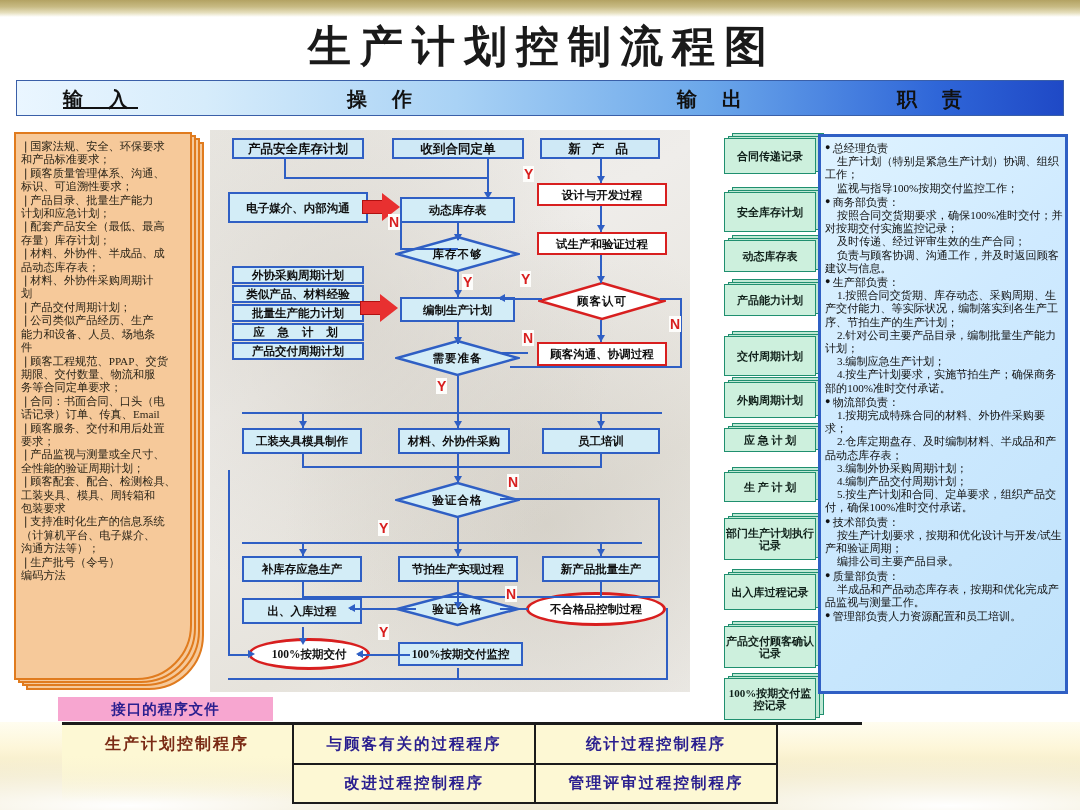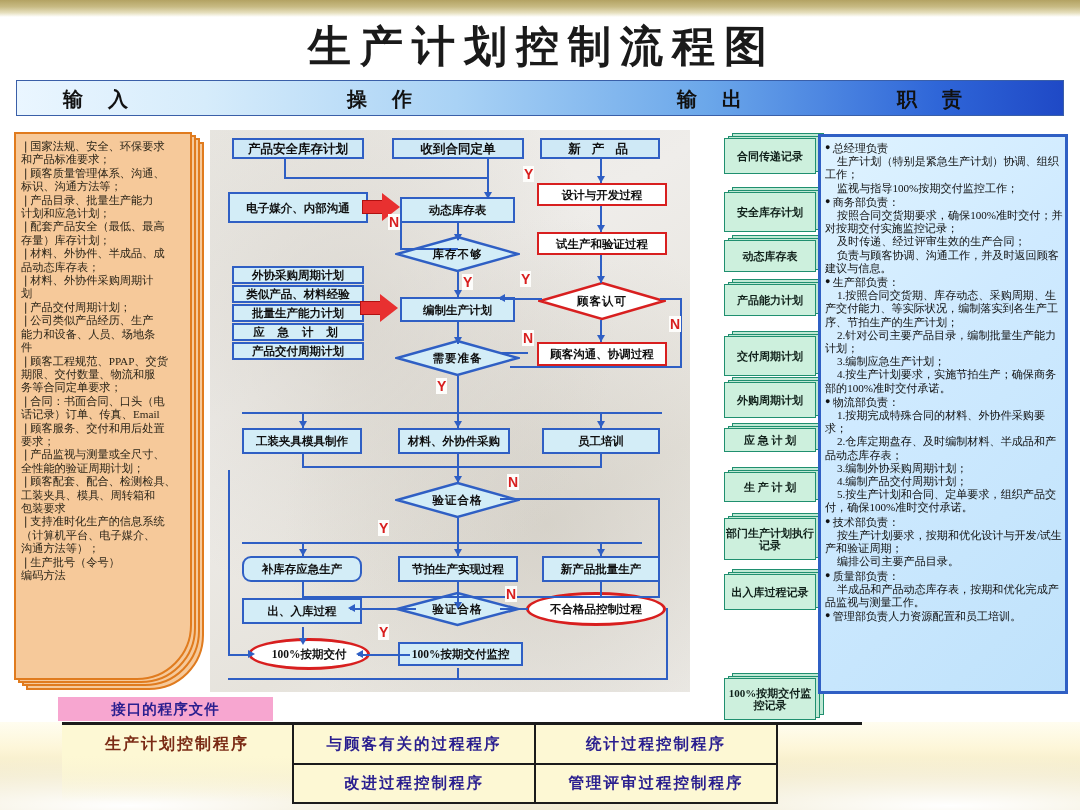--- a/index.html
+++ b/index.html
@@ -165,36 +165,36 @@
   .frule{position:absolute;background:#1b1b1b;}
 </style>
 </head>
 <body>
 
 <div id="top-strip"></div>
 
 <div id="page-title">生产计划控制流程图</div>
 
 <div id="col-header-bar">
-  <div class="col-head" style="left:46px;">输  入</div>
+  <div class="col-head" style="left:46px;text-decoration:underline;">输  入</div>
   <div class="col-head" style="left:330px;">操     作</div>
   <div class="col-head" style="left:660px;">输  出</div>
   <div class="col-head" style="left:880px;">职  责</div>
 </div>
 
 <div id="input-panel" class="stackpanel">
   <div class="sheet" id="input-shadow3"></div>
   <div class="sheet" id="input-shadow2"></div>
   <div class="sheet" id="input-shadow1"></div>
   <div class="sheet" id="input-front">
     <div id="input-text">
         <div>❘国家法规、安全、环保要求</div>
         <div>和产品标准要求；</div>
         <div>❘顾客质量管理体系、沟通、</div>
-        <div>标识、沟通方法等；</div>
+        <div>标识、可追溯性要求；</div>
         <div>❘产品目录、批量生产能力</div>
         <div>计划和应急计划；</div>
         <div>❘配套产品安全（最低、最高</div>
         <div>存量）库存计划；</div>
         <div>❘材料、外协件、半成品、成</div>
         <div>品动态库存表；</div>
         <div>❘材料、外协件采购周期计</div>
         <div>划</div>
         <div>❘产品交付周期计划；</div>
         <div>❘公司类似产品经历、生产</div>
@@ -328,21 +328,21 @@
   <div class="node n-blue" style="left:22px;top:174px;width:132px;height:18px;">批量生产能力计划</div>
   <div class="node n-blue" style="left:22px;top:193px;width:132px;height:18px;letter-spacing:5px;">应  急  计  划</div>
   <div class="node n-blue" style="left:22px;top:212px;width:132px;height:18px;">产品交付周期计划</div>
 
   <div class="node n-blue" style="left:190px;top:167px;width:115px;height:25px;">编制生产计划</div>
 
   <div class="node n-blue" style="left:32px;top:298px;width:120px;height:26px;">工装夹具模具制作</div>
   <div class="node n-blue" style="left:188px;top:298px;width:112px;height:26px;">材料、外协件采购</div>
   <div class="node n-blue" style="left:332px;top:298px;width:118px;height:26px;">员工培训</div>
 
-  <div class="node n-blue" style="left:32px;top:426px;width:120px;height:26px;border-radius:9px;">补库存应急生产</div>
+  <div class="node n-blue" style="left:32px;top:426px;width:120px;height:26px;">补库存应急生产</div>
   <div class="node n-blue" style="left:188px;top:426px;width:120px;height:26px;">节拍生产实现过程</div>
   <div class="node n-blue" style="left:332px;top:426px;width:118px;height:26px;">新产品批量生产</div>
 
   <div class="node n-blue" style="left:32px;top:468px;width:120px;height:26px;">出、入库过程</div>
   <div class="node n-blue" style="left:188px;top:512px;width:125px;height:24px;">100%按期交付监控</div>
 
   <div class="diamond" style="left:185px;top:105px;width:125px;height:38px;">
     <svg class="dshape" viewBox="0 0 125 38" preserveAspectRatio="none">
       <polygon points="62.5,2 123,19 62.5,36 2,19" fill="#d3edf7" stroke="#2f5fc4" stroke-width="2.4"></polygon>
     </svg>
@@ -445,20 +445,25 @@
     </div>
     <div class="docstack" style="top: 382px; height: 42px;">
       <div class="dsh" style="left: 8px; top: -5px; width: 92px; height: 42px;"></div>
       <div class="dsh" style="left: 4px; top: -2px; width: 92px; height: 42px;"></div>
       <div class="dfront" style="height: 42px;">部门生产计划执行记录</div>
     </div>
     <div class="docstack" style="top: 438px; height: 36px;">
       <div class="dsh" style="left: 8px; top: -5px; width: 92px; height: 36px;"></div>
       <div class="dsh" style="left: 4px; top: -2px; width: 92px; height: 36px;"></div>
       <div class="dfront" style="height: 36px;">出入库过程记录</div>
+    </div>
+    <div class="docstack" style="top: 490px; height: 42px;">
+      <div class="dsh" style="left: 8px; top: -5px; width: 92px; height: 42px;"></div>
+      <div class="dsh" style="left: 4px; top: -2px; width: 92px; height: 42px;"></div>
+      <div class="dfront" style="height: 42px;">产品交付顾客确认记录</div>
     </div>
     <div class="docstack" style="top: 542px; height: 42px;">
       <div class="dsh" style="left: 8px; top: -5px; width: 92px; height: 42px;"></div>
       <div class="dsh" style="left: 4px; top: -2px; width: 92px; height: 42px;"></div>
       <div class="dfront" style="height: 42px;">100%按期交付监控记录</div>
     </div>
   </div>
 
 <div id="resp-panel">
   <div id="resp-text">

